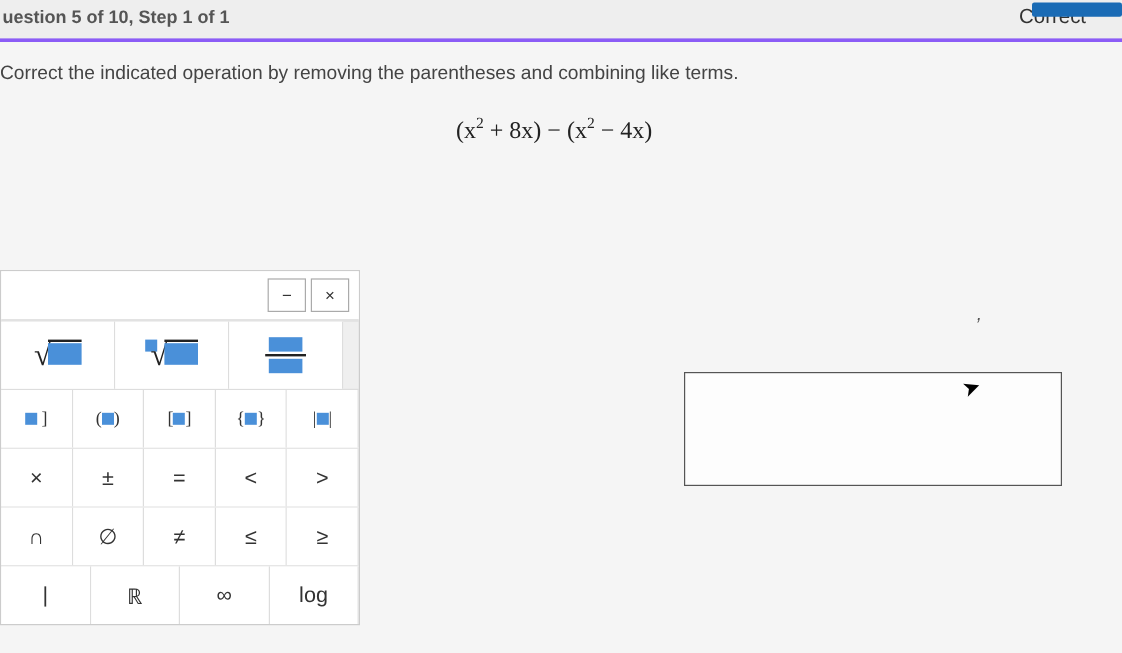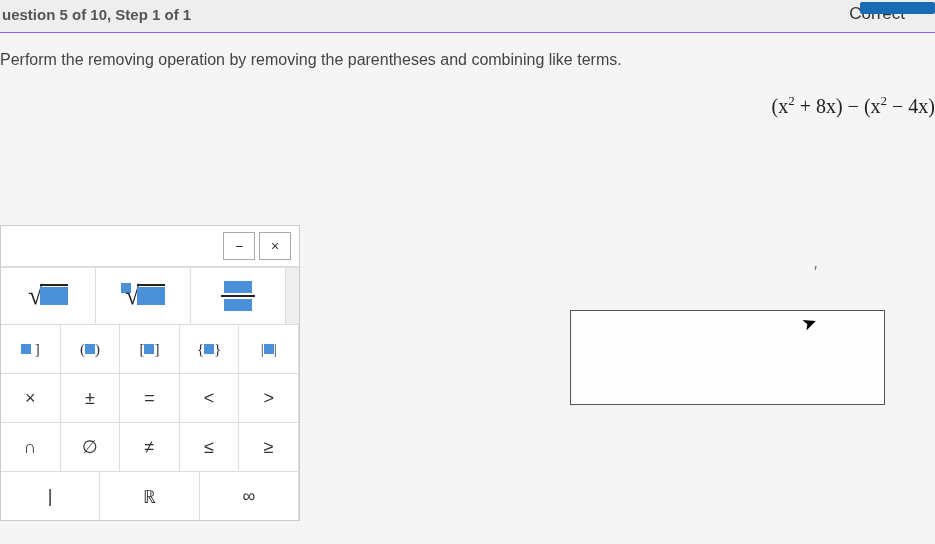--- a/index.html
+++ b/index.html
@@ -10,21 +10,21 @@
     height: 544px;
     overflow: hidden;
     position: relative;
     color: #333;
   }
   .header {
     display: flex;
     justify-content: space-between;
     align-items: center;
     padding: 4px 20px 8px 0;
-    border-bottom: 1px solid #8b5cf6;
+    border-bottom: 3px solid #8b5cf6;
     background: #eee;
   }
   .question-step {
     font-weight: bold;
     font-size: 15px;
     color: #555;
     padding-left: 2px;
   }
   .correct {
     font-size: 17px;
@@ -39,21 +39,21 @@
     height: 12px;
     background: #1a6bb5;
     border-radius: 2px;
   }
   .instruction {
     padding: 18px 8px 10px 0;
     font-size: 16px;
     color: #444;
   }
   .equation {
-    text-align: right;
+    text-align: left;
     font-size: 20px;
     font-family: 'Times New Roman', serif;
     margin: 14px 0 30px 380px;
     color: #222;
   }
   .equation sup { font-size: 13px; vertical-align: super; }
 
   .keypad {
     position: absolute;
     left: 0;
@@ -144,21 +144,21 @@
 </head>
 <body>
 
 <div class="progress-bar"></div>
 
 <div class="header">
   <div class="question-step">uestion 5 of 10, Step 1 of 1</div>
   <div class="correct">Correct</div>
 </div>
 
-<div class="instruction">Perform the removing operation by removing the parentheses and combining like terms.</div>
+<div class="instruction">Correct the indicated operation by removing the parentheses and combining like terms.</div>
 
 <div class="equation">
   (<span>x</span><sup>2</sup><span> + 8x</span>)<span> − </span>(<span>x</span><sup>2</sup><span> − 4x</span>)
 </div>
 
 <div class="keypad">
   <div class="kp-top">
     <div class="btn">−</div>
     <div class="btn">×</div>
   </div>
@@ -207,18 +207,19 @@
     <div class="cell short">∅</div>
     <div class="cell short">≠</div>
     <div class="cell short">≤</div>
     <div class="cell short">≥</div>
   </div>
 
   <div class="kp-row">
     <div class="cell short">|</div>
     <div class="cell short">ℝ</div>
     <div class="cell short">∞</div>
+    <div class="cell short">log</div>
   </div>
 </div>
 
 <div class="answer-box"></div>
 <div class="cursor">➤</div>
 <div class="tick-mark">,</div>
 
 </body></html>

